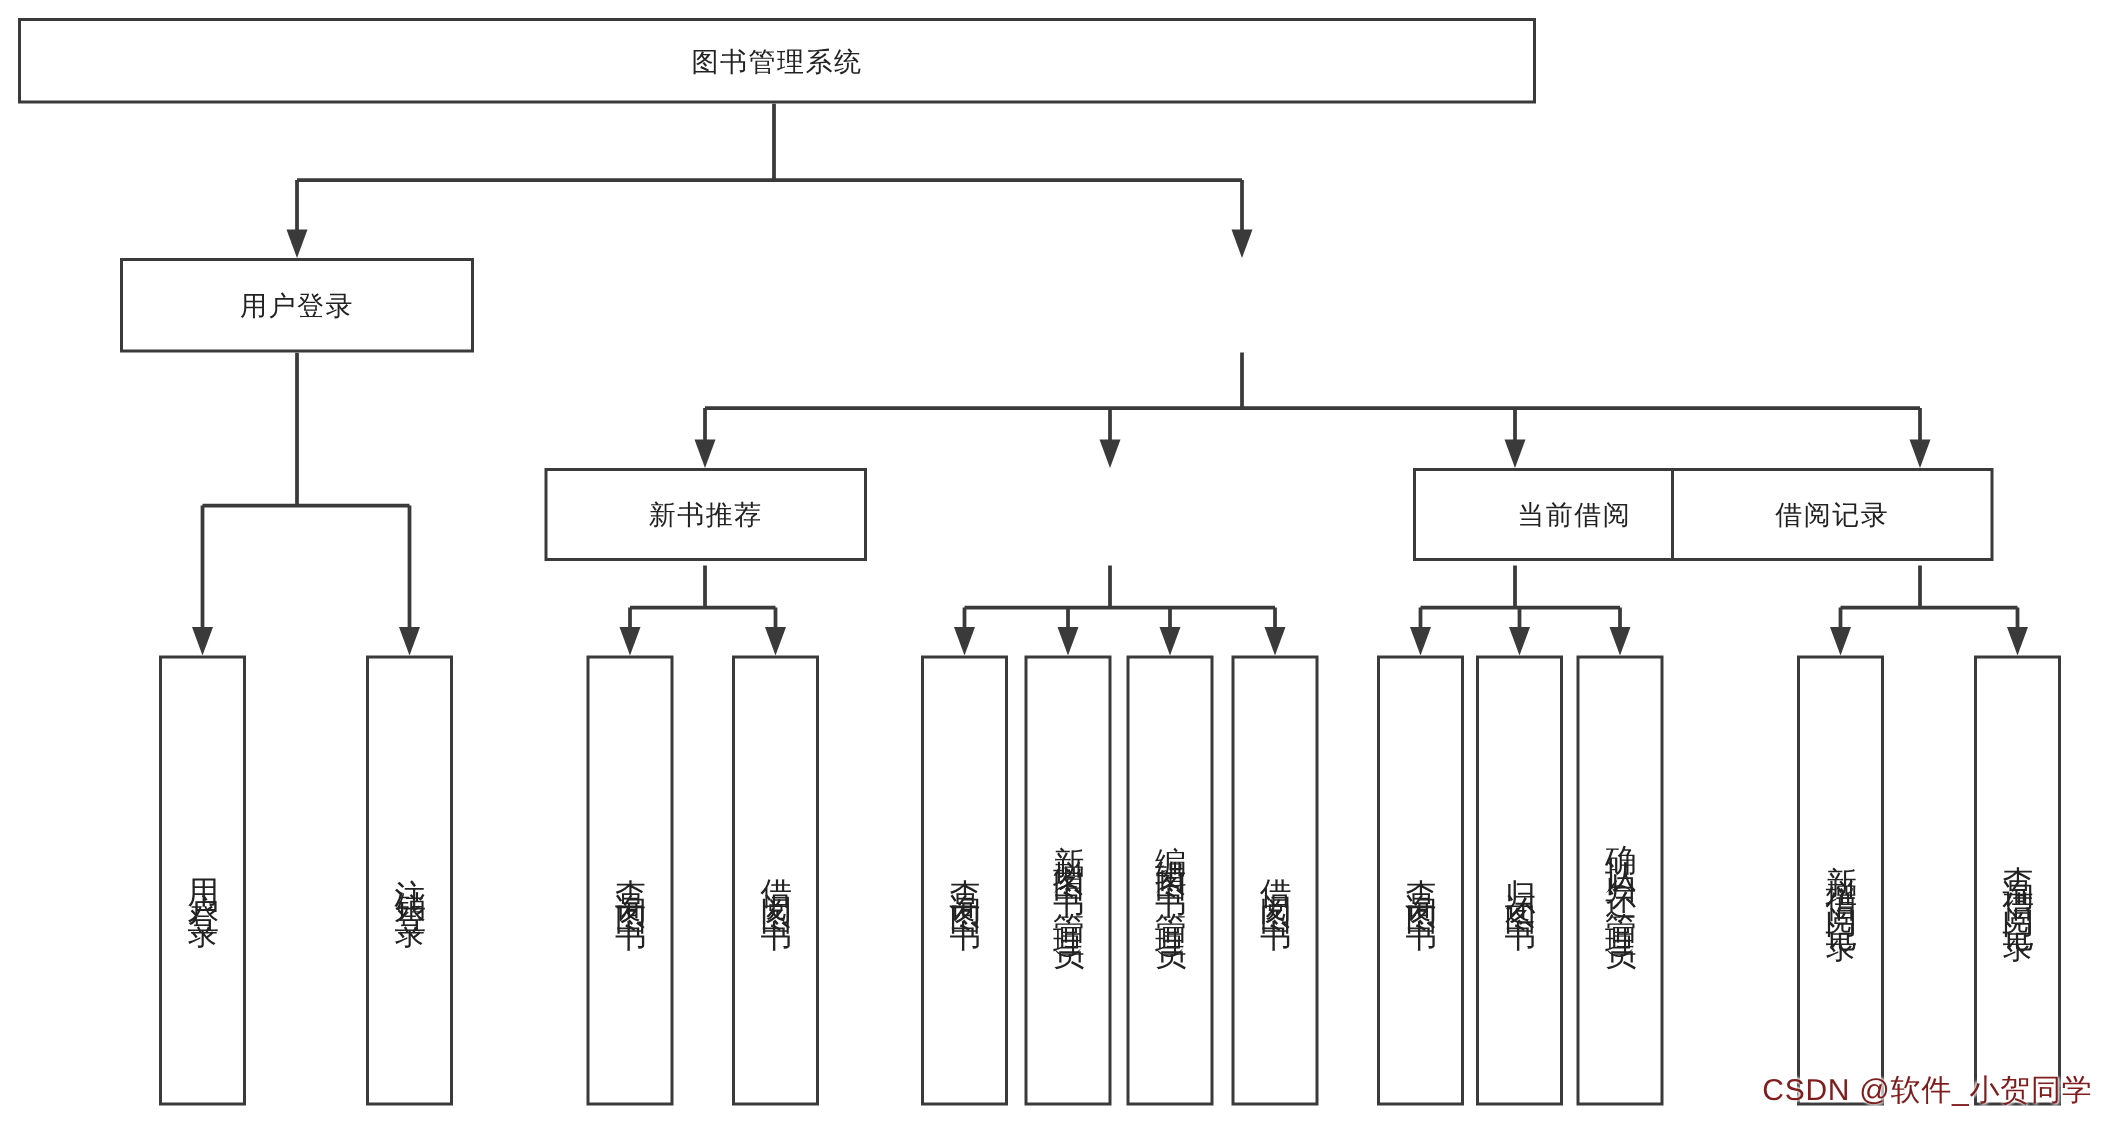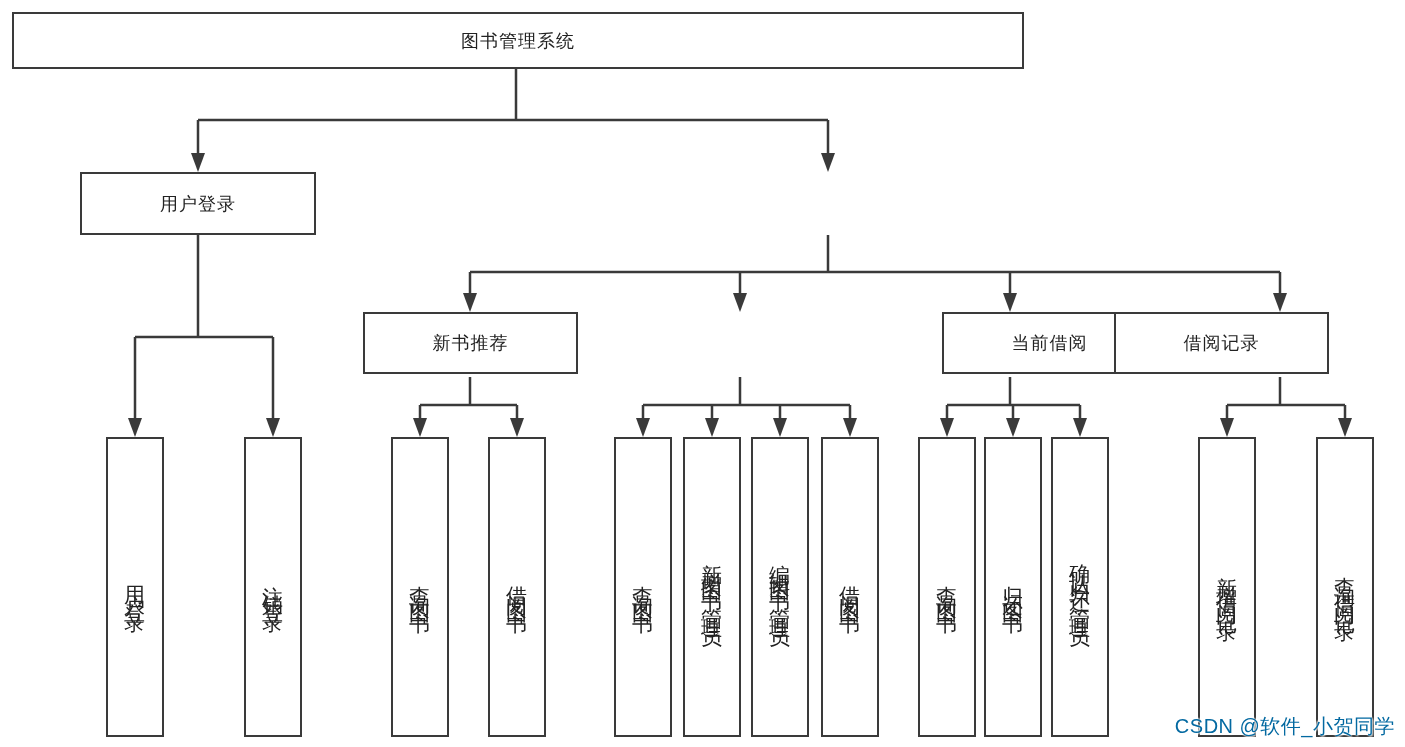--- a/index.html
+++ b/index.html
@@ -40,21 +40,21 @@
     writing-mode: vertical-rl;
     text-orientation: mixed;
     letter-spacing: 9px;
     line-height: 1;
   }
   .watermark {
     position: absolute;
     right: 10px;
     bottom: 7px;
     font-size: 20px;
-    color: #0369a1;
+    color: #7f1d1d;
     letter-spacing: 0.5px;
     text-shadow: 0 0 2px #ffffff, 1px 1px 2px rgba(255,255,255,0.95), -1px -1px 2px rgba(255,255,255,0.95);
     z-index: 5;
     white-space: nowrap;
     margin-top: 32px;
   }
 </style>
 </head>
 <body>
 

